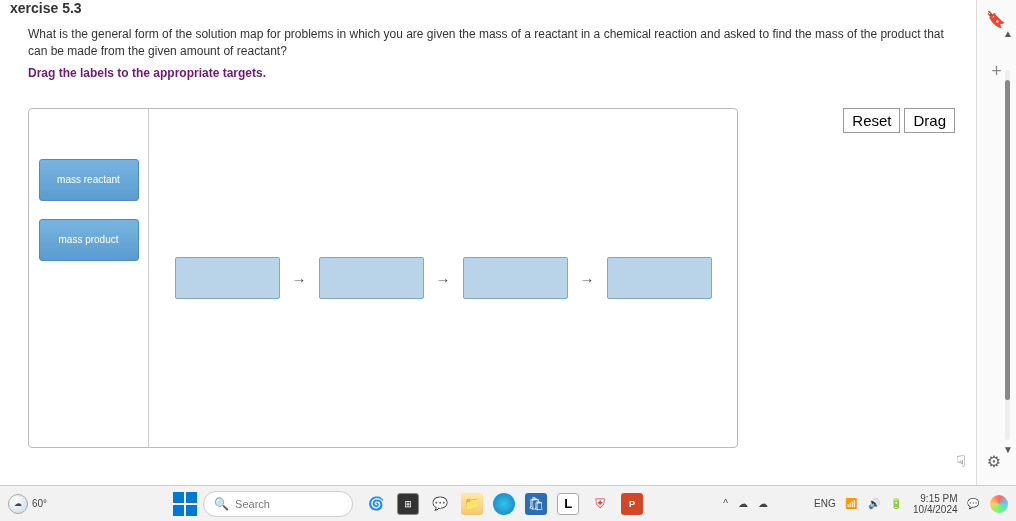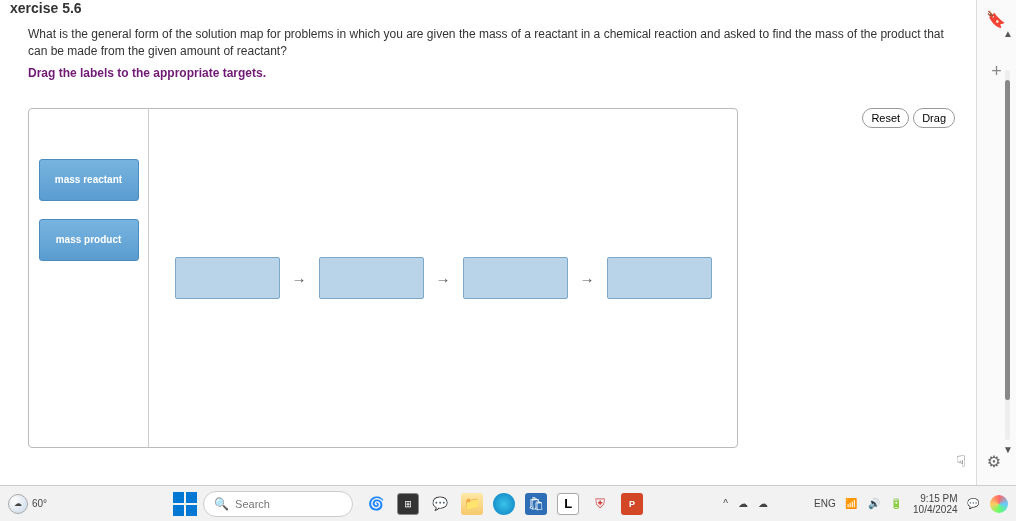--- a/index.html
+++ b/index.html
@@ -5,25 +5,25 @@
 * { box-sizing: border-box; margin: 0; padding: 0; font-family: Arial, sans-serif; }
 body { background: #fff; width: 1016px; height: 521px; overflow: hidden; position: relative; }
 
 .page-content { padding: 0 10px; width: 965px; position: relative; }
 .exercise-title { font-weight: bold; font-size: 14px; color: #333; margin-bottom: 10px; }
 .question-text { font-size: 12px; color: #333; line-height: 1.4; margin: 8px 12px 4px 18px; width: 920px; }
 .instruction { font-size: 12px; font-weight: bold; color: #701a75; margin: 6px 0 8px 18px; }
 
 .activity-wrap { position: relative; margin-left: 18px; }
 .top-controls { position: absolute; right: 0; top: 0; display: flex; gap: 4px; }
-.ctrl-btn { background: #fff; border: 1px solid #999; border-radius: 10px; padding: 3px 8px; font-size: 11px; cursor: pointer; }
+.ctrl-btn { background: #fff; border: 1px solid #999; border-radius: 0; padding: 3px 8px; font-size: 15px; cursor: pointer; }
 
 .activity-box { border: 1px solid #bbb; border-radius: 4px; width: 710px; height: 340px; margin-top: 28px; display: flex; }
 .label-col { width: 120px; border-right: 1px solid #ccc; padding: 50px 8px 8px 8px; display: flex; flex-direction: column; gap: 18px; align-items: center; }
-.drag-label { width: 100px; height: 42px; background: linear-gradient(#78b4e0, #5a9cd0); border: 1px solid #4a8cc0; border-radius: 3px; display: flex; align-items: center; justify-content: center; font-size: 10px; color: #fff; cursor: grab; text-align: center; padding: 2px; font-weight: bold; }
+.drag-label { width: 100px; height: 42px; background: linear-gradient(#78b4e0, #5a9cd0); border: 1px solid #4a8cc0; border-radius: 3px; display: flex; align-items: center; justify-content: center; font-size: 10px; color: #fff; cursor: grab; text-align: center; padding: 2px; }
 .target-area { flex: 1; display: flex; align-items: center; justify-content: center; gap: 12px; }
 .drop-target { width: 105px; height: 42px; background: #b9d4e8; border: 1px solid #7da8c8; border-radius: 2px; }
 .arrow { font-size: 15px; color: #555; }
 
 .right-panel { position: absolute; right: 0; top: 0; width: 40px; height: 495px; border-left: 1px solid #ddd; background: #fafafa; display: flex; flex-direction: column; align-items: center; gap: 10px; padding-top: 8px; }
 .right-icon { width: 22px; height: 22px; display: flex; align-items: center; justify-content: center; font-size: 16px; color: #666; cursor: pointer; }
 .plus-btn { font-size: 18px; color: #888; }
 .scroll-track { position: absolute; right: 6px; top: 70px; width: 5px; height: 370px; background: #eee; border-radius: 3px; }
 .scroll-thumb { width: 5px; height: 320px; background: #888; border-radius: 3px; position: absolute; top: 10px; }
 .scroll-arrow-up { position: absolute; right: 3px; top: 28px; font-size: 10px; color: #555; }
@@ -45,21 +45,21 @@
 .edge { background: radial-gradient(circle,#3ac1e8,#0a7fc0); border-radius:50%; }
 .tray { margin-left: auto; display: flex; align-items: center; gap: 10px; font-size: 10px; color: #444; }
 .clock { text-align: right; line-height: 1.1; font-size: 10px; }
 .lang { font-size: 10px; padding-left: 36px; }
 .copilot { width:18px; height:18px; background: conic-gradient(#f66,#6cf,#6f6,#fc6,#f66); border-radius:50%; }
 </style>
 </head>
 <body>
 
 <div class="page-content">
-  <div class="exercise-title">xercise 5.6</div>
+  <div class="exercise-title">xercise 5.3</div>
   <div class="question-text">What is the general form of the solution map for problems in which you are given the mass of a reactant in a chemical reaction and asked to find the mass of the product that can be made from the given amount of reactant?</div>
   <div class="instruction">Drag the labels to the appropriate targets.</div>
 
   <div class="activity-wrap">
     <div class="top-controls">
       <button class="ctrl-btn">Reset</button>
       <button class="ctrl-btn">Drag</button>
     </div>
 
     <div class="activity-box">

